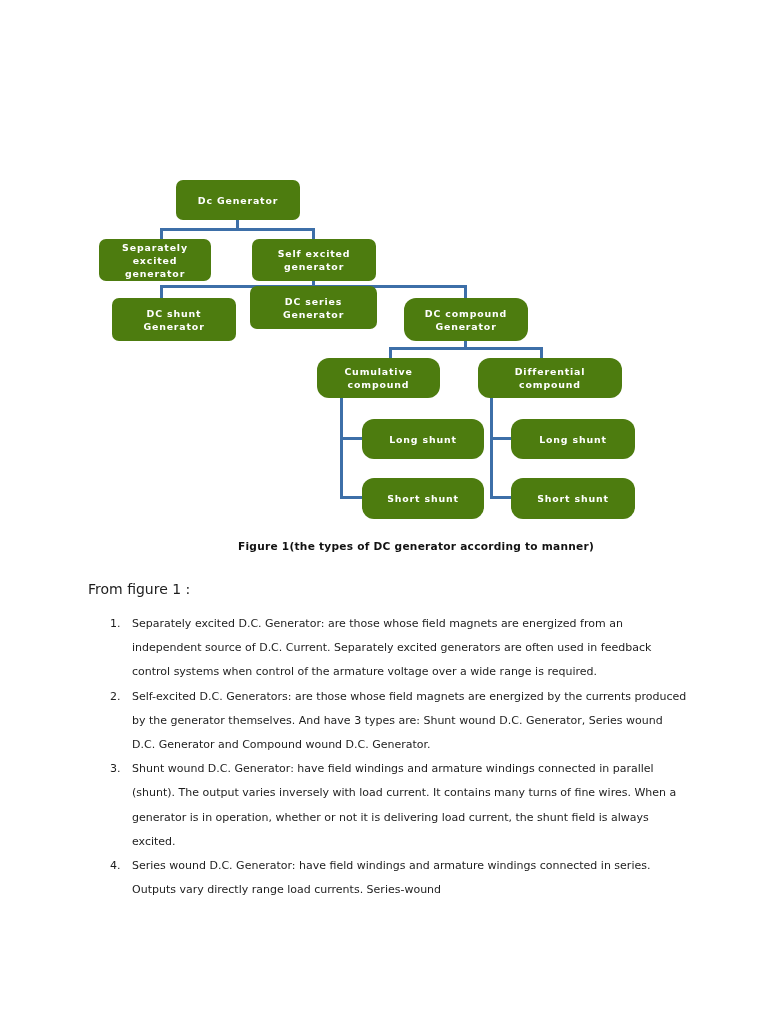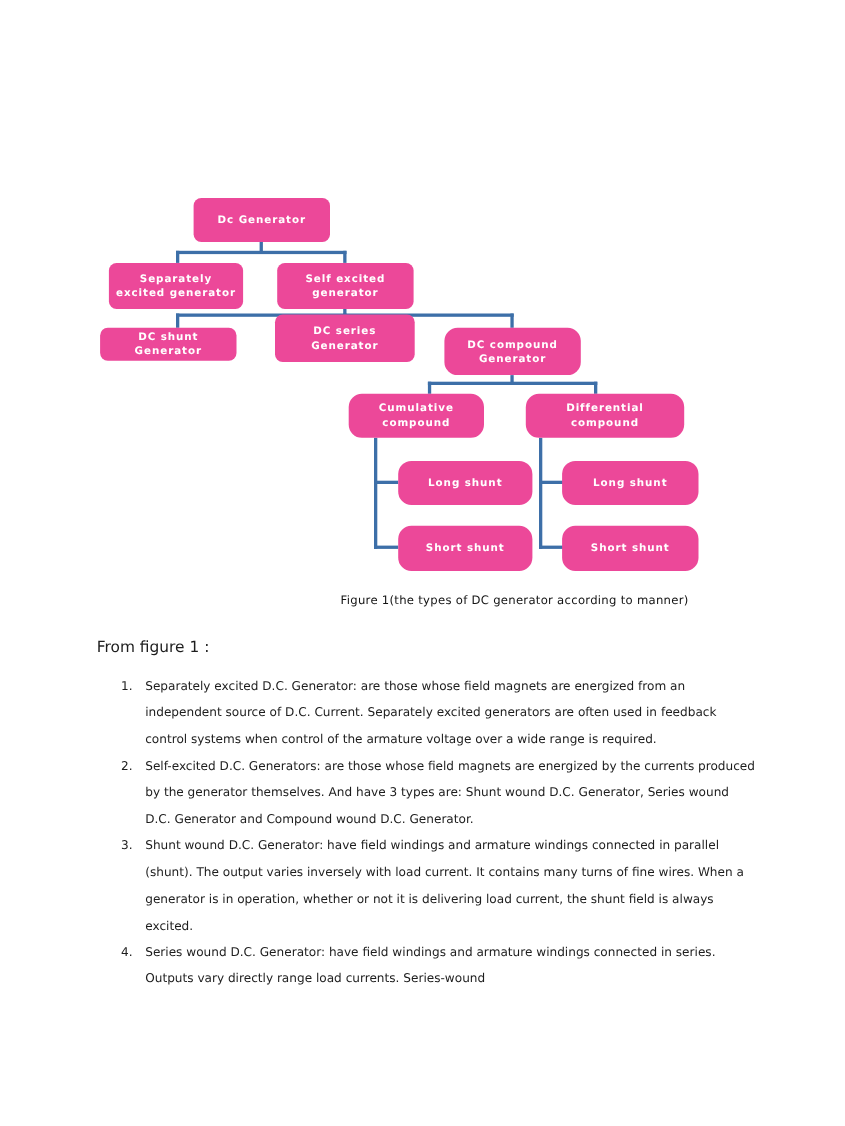--- a/index.html
+++ b/index.html
@@ -72,21 +72,21 @@
     left: 0;
     top: 0;
     width: 768px;
     height: 1024px;
     pointer-events: none;
   }
   .fig-layer { position: absolute; left: 0; top: 0; }
 
   .node {
     position: absolute;
-    background: #ec4899;
+    background: #4d7c0f;
     color: #ffffff;
     font-family: "DejaVu Sans", sans-serif;
     font-weight: bold;
     font-size: 9.4px;
     letter-spacing: 0.85px;
     display: flex;
     align-items: center;
     justify-content: center;
     text-align: center;
     line-height: 13px;
@@ -102,25 +102,25 @@
     background: #3d6fa8;
     pointer-events: none;
   }
 
   .caption {
     position: absolute;
     left: 206px;
     top: 540px;
     width: 420px;
     font-family: "DejaVu Sans", sans-serif;
-    font-weight: normal;
+    font-weight: bold;
     font-size: 10.6px;
     letter-spacing: 0.25px;
     color: #121212;
-    text-align: right;
+    text-align: center;
   }
 </style>
 </head>
 <body>
 
 <div class="page">
 
 
   <div class="figure">
     <div class="fig-layer">
@@ -146,25 +146,25 @@
       <div class="connector" style="left:340px; top:496px; width:22px; height:3px;"></div>
 
       <div class="connector" style="left:490px; top:398px; width:3px; height:101px;"></div>
       <div class="connector" style="left:490px; top:437px; width:22px; height:3px;"></div>
       <div class="connector" style="left:490px; top:496px; width:22px; height:3px;"></div>
     </div>
 
     <div class="fig-layer">
       <div class="node rounded" style="left:176px; top:180px; width:124px; height:40px;">Dc Generator</div>
 
-      <div class="node rounded" style="left:99px; top:239px; width:122px; height:42px;text-align:center;">Separately excited generator</div>
+      <div class="node rounded" style="left:99px; top:239px; width:112px; height:42px;text-align:center;">Separately excited generator</div>
 
       <div class="node rounded" style="left:252px; top:239px; width:124px; height:42px;">Self excited generator</div>
 
-      <div class="node rounded" style="left:91px; top:298px; width:124px; height:30px;">DC shunt Generator</div>
+      <div class="node rounded" style="left:112px; top:298px; width:124px; height:43px;">DC shunt Generator</div>
 
       <div class="node rounded" style="left:250px; top:286px; width:127px; height:43px;">DC series Generator</div>
 
       <div class="node sq" style="left:404px; top:298px; width:124px; height:43px;">DC compound Generator</div>
 
       <div class="node sq" style="left:317px; top:358px; width:123px; height:40px;">Cumulative compound</div>
 
       <div class="node sq" style="left:478px; top:358px; width:144px; height:40px;">Differential compound</div>
 
       <div class="node sq" style="left:362px; top:419px; width:122px; height:40px;">Long shunt</div>

